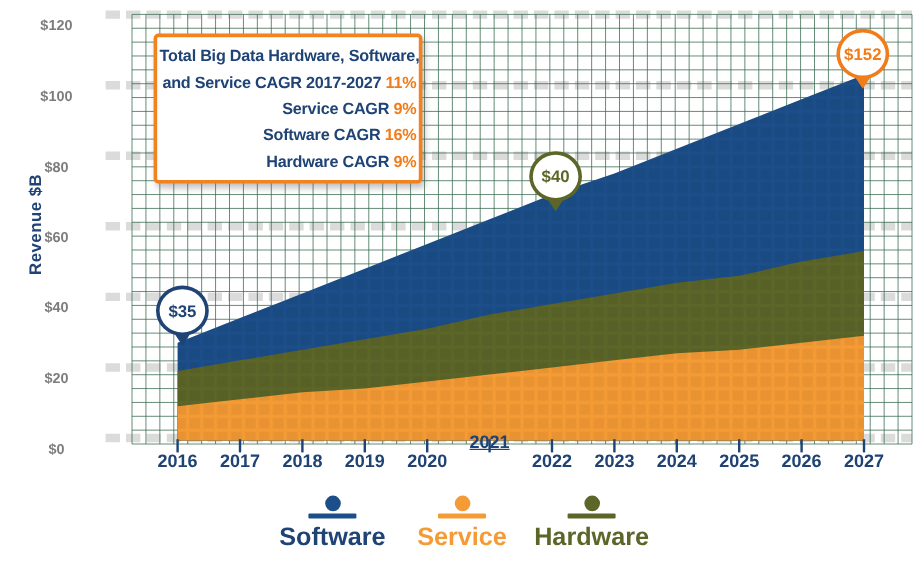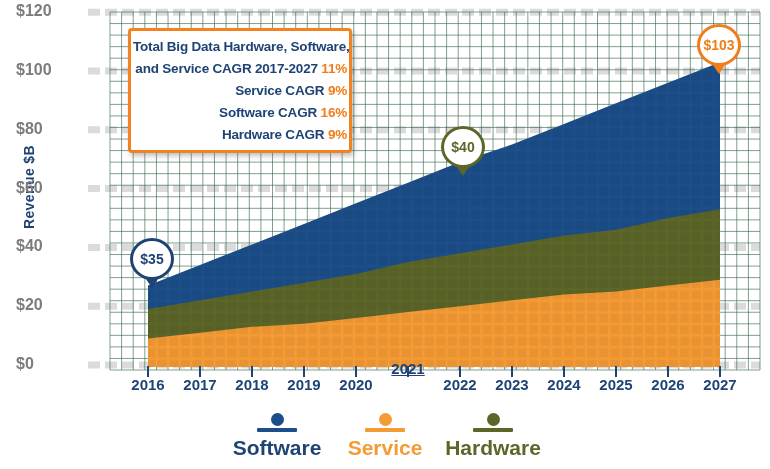--- a/index.html
+++ b/index.html
@@ -7,21 +7,21 @@
     position:relative;width:770px;height:469px;background:#fff;overflow:hidden;
     font-family:"Liberation Sans",sans-serif;
     --navy:#1E4374;--blue:#1C4E8A;--olive:#5C6628;--svc-orange:#F59B35;
     --accent:#F07D1A;--boxborder:#F28220;--gray:#7C7C7C;
   }
   #chart-svg{position:absolute;left:0;top:0;}
   .yaxis-title{
     position:absolute;left:29px;top:187px;transform:translate(-50%,-50%) rotate(-90deg);
     font-size:14px;font-weight:bold;color:var(--navy);white-space:nowrap;letter-spacing:.4px;
   }
-  .ylab{position:absolute;width:62px;text-align:left;font-size:16px;font-weight:bold;color:var(--gray);}
+  .ylab{position:absolute;width:62px;text-align:center;font-size:12px;font-weight:bold;color:var(--gray);margin-top:12px;}
   .xlab{position:absolute;width:56px;text-align:center;font-size:15px;font-weight:bold;color:var(--navy);}
   .cagr-box{
     position:absolute;left:128px;top:28px;width:224px;height:125px;box-sizing:border-box;
     background:#fff;border:3px solid var(--boxborder);border-radius:4px;
     box-shadow:2px 3px 5px rgba(100,100,100,.4);
     display:flex;flex-direction:column;justify-content:center;text-align:right;
     font-size:13.5px;font-weight:bold;color:var(--navy);line-height:22px;letter-spacing:-.2px;
     white-space:nowrap;padding:0 2px;
   }
   .cagr-box .pct{color:var(--accent);}
@@ -211,21 +211,21 @@
     <div><span>Hardware CAGR </span><span class="pct">9%</span></div>
   </div>
 
   <div class="balloon b35">
       <span>$35</span>
     </div>
   <div class="balloon b70">
       <span>$40</span>
     </div>
   <div class="balloon b103">
-      <span>$103</span>
+      <span>$152</span>
     </div>
 
   <div class="legend" id="legend">
       <div class="legend-item">
         <div class="legend-dot" style="background: rgb(28, 78, 138);"></div>
         <div class="legend-line" style="background: rgb(28, 78, 138);"></div>
         <div class="legend-label" style="color: rgb(30, 67, 116);">Software</div>
       </div>
       <div class="legend-item">
         <div class="legend-dot" style="background: rgb(245, 155, 53);"></div>

